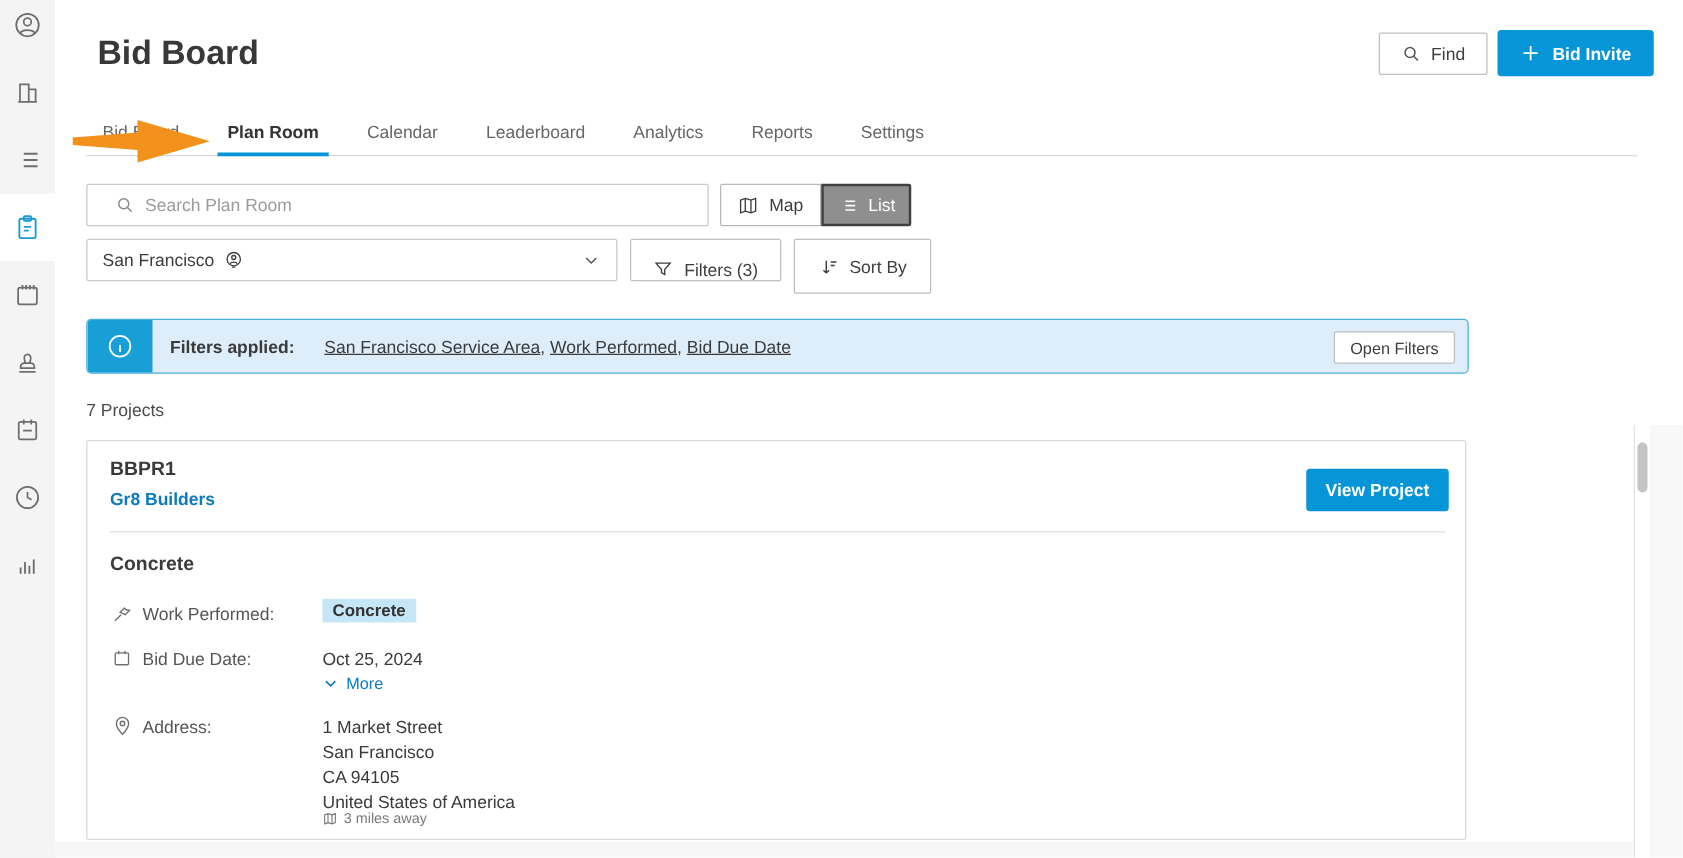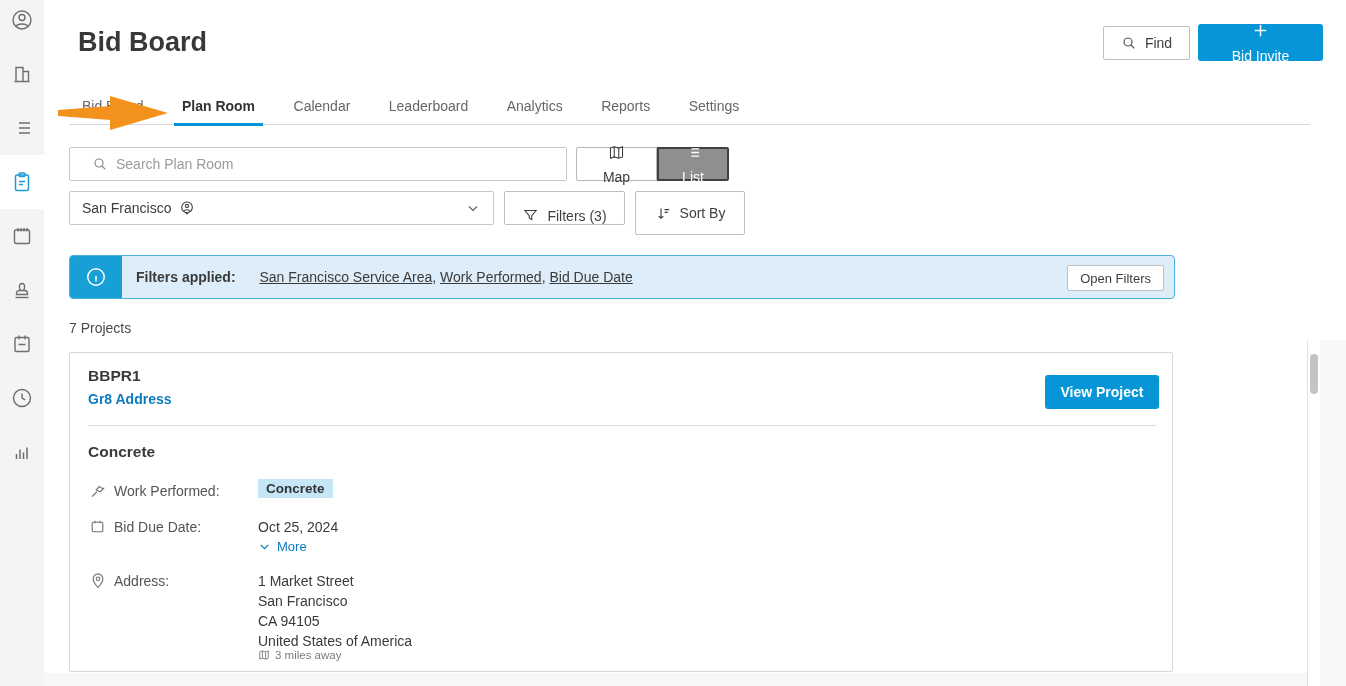--- a/index.html
+++ b/index.html
@@ -9,33 +9,33 @@
 
   
   .sidebar { position:absolute; left:0; top:0; width:44px; height:686px; background:#f4f4f4; }
   .side-item { position:absolute; left:0; width:44px; height:54px; display:flex; align-items:center; justify-content:center; color:#6e6e6e; cursor:pointer; }
   .side-item.active { background:#fff; color:#1e9bd7; }
 
   
   .page-title { position:absolute; left:78px; top:27px; font-size:27px; font-weight:600; color:#383838; }
   .btn { display:flex; align-items:center; justify-content:center; gap:8px; cursor:pointer; font-size:14px; background:#fff; border:1px solid #bfbfbf; border-radius:2px; color:#3e3e3e; }
   .find-btn { position:absolute; left:1103px; top:26px; width:87px; height:34px; }
-  .primary-btn { position:absolute; left:1198px; top:24px; width:125px; height:37px; background:#0696d7; border:none; border-radius:3px; color:#fff; font-weight:400; display:flex; align-items:center; justify-content:center; gap:9px; cursor:pointer; font-size:14px;flex-direction:column; }
+  .primary-btn { position:absolute; left:1198px; top:24px; width:125px; height:37px; background:#0696d7; border:none; border-radius:3px; color:#fff; font-weight:700; display:flex; align-items:center; justify-content:center; gap:9px; cursor:pointer; font-size:14px; }
 
   
   .tabbar { position:absolute; left:69px; top:97px; width:1241px; height:28px; border-bottom:1px solid #d9d9d9; white-space:nowrap; }
   .tab { display:inline-block; height:28px; padding:0 8px; margin-right:18px; font-size:14px; color:#666; cursor:pointer; }
   .tab.active { color:#333; font-weight:700; border-bottom:3px solid #0696d7; }
   .arrow-annotation { position:absolute; left:58px; top:91px; z-index:6; pointer-events:none; }
 
   
   .search-box { position:absolute; left:69px; top:147px; width:498px; height:34px; border:1px solid #c9c9c9; border-radius:2px; background:#fff; display:flex; align-items:center; padding:0 22px; gap:8px; color:#8a8a8a; }
   .search-box input { flex:1; border:none; outline:none; font-size:14px; color:#3a3a3a; font-family:inherit; background:transparent; }
   .search-box input::placeholder { color:#9b9b9b; }
-  .seg { position:absolute; top:147px; height:34px; display:flex; align-items:center; justify-content:center; gap:8px; font-size:14px; cursor:pointer;flex-direction:column; }
+  .seg { position:absolute; top:147px; height:34px; display:flex; align-items:center; justify-content:center; gap:8px; font-size:14px; cursor:pointer; }
   .seg-map { left:576px; width:81px; background:#fff; border:1px solid #b9b9b9; border-radius:2px 0 0 2px; color:#3c3c3c; }
   .seg-list { left:657px; width:72px; background:#8f8f8f; border:2px solid #404040; border-radius:0 2px 2px 0; color:#fff; }
   .loc-select { position:absolute; left:69px; top:191px; width:425px; height:34px; border:1px solid #c9c9c9; border-radius:2px; background:#fff; display:flex; align-items:center; padding:0 12px; gap:8px; font-size:14px; color:#3c3c3c; cursor:pointer; }
   .loc-select .spacer { flex:1; }
   .filters-btn { position:absolute; left:504px; top:191px; width:121px; height:34px;align-items:flex-end; }
   .sort-btn { position:absolute; left:635px; top:191px; width:110px; height:44px; }
 
   
   .banner { position:absolute; left:69px; top:255px; width:1106px; height:44px; background:#ddeefa; border:1px solid #4aaede; border-radius:4px; display:flex; align-items:center; overflow:hidden; }
   .banner-icon-block { width:52px; height:44px; background:#189fd6; display:flex; align-items:center; justify-content:center; flex:none; }
@@ -264,21 +264,21 @@
     <span class="banner-link">Work Performed</span><span>, </span>
     <span class="banner-link">Bid Due Date</span>
   </div>
   <button class="btn open-filters-btn">Open Filters</button>
 </div>
 
 <div class="results-count">7 Projects</div>
 
 <div class="card">
   <div class="card-code">BBPR1</div>
-  <div class="card-company">Gr8 Address</div>
+  <div class="card-company">Gr8 Builders</div>
   <button class="view-btn">View Project</button>
   <div class="card-divider"></div>
   <div class="trade-title">Concrete</div>
 
   <span class="row-icon" style="top:129px">
     <svg width="18" height="18" viewBox="0 0 24 24" fill="none" stroke="#6f6f6f" stroke-width="1.5">
         <path d="M4 19.5l6.5-6.5"></path>
         <path d="M9.5 10.5L14 6c1 1.6 3.2 2.4 5.5 2.5L15 13z"></path>
       </svg>
   </span>

